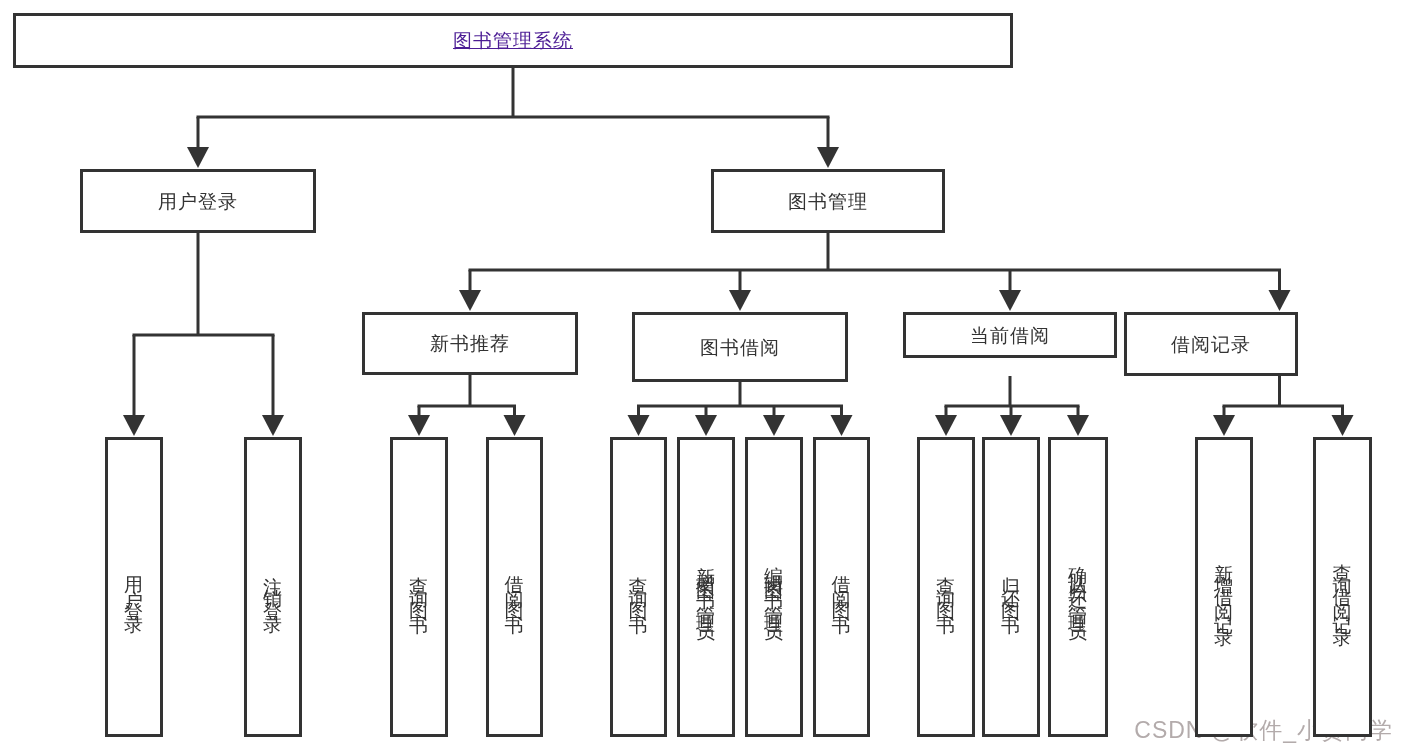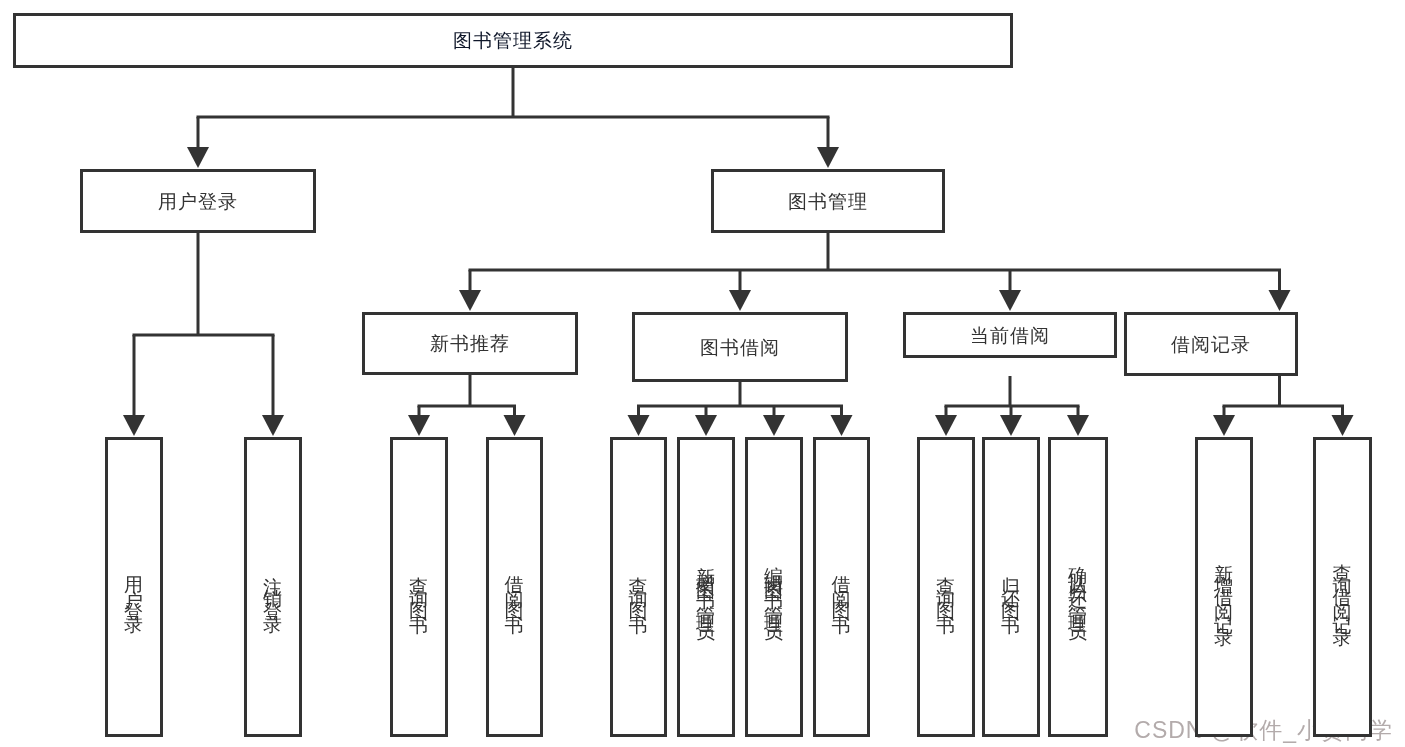--- a/index.html
+++ b/index.html
@@ -122,21 +122,21 @@
         <line x1="1279.5" y1="375" x2="1279.5" y2="406" stroke="#333333" stroke-width="3"></line>
         <line x1="1224" y1="406" x2="1342.5" y2="406" stroke="#333333" stroke-width="3" stroke-linecap="square"></line>
         <line x1="1224" y1="406" x2="1224" y2="419" stroke="#333333" stroke-width="3"></line>
         <polygon points="1213,415 1235,415 1224,436" fill="#333333"></polygon>
         <line x1="1342.5" y1="406" x2="1342.5" y2="419" stroke="#333333" stroke-width="3"></line>
         <polygon points="1331.5,415 1353.5,415 1342.5,436" fill="#333333"></polygon>
       </g>
     </svg>
   <div id="watermark" style="color: rgb(179, 171, 171);">CSDN @软件_小贺同学</div>
 <div class="node h" style="left: 13px; top: 13px; width: 1000px; height: 55px; border-color: rgb(51, 51, 51); background: rgb(255, 255, 255);">
-      <span class="label" style="color: #0f172a;">图书管理系统</span>
+      <span class="label" style="color: #4c1d95; text-decoration: underline;">图书管理系统</span>
     </div>
     <div class="node h" style="left: 80px; top: 169px; width: 236px; height: 64px; border-color: rgb(51, 51, 51); background: rgb(255, 255, 255);">
       <span class="label" style="color: rgb(51, 51, 51);">用户登录</span>
     </div>
     <div class="node h" style="left: 711px; top: 169px; width: 234px; height: 64px; border-color: rgb(51, 51, 51); background: rgb(255, 255, 255); text-align: right;">
       <span class="label" style="color: rgb(51, 51, 51);">图书管理</span>
     </div>
     <div class="node h" style="left: 362px; top: 312px; width: 216px; height: 63px; border-color: rgb(51, 51, 51); background: rgb(255, 255, 255);">
       <span class="label" style="color: rgb(51, 51, 51);">新书推荐</span>
     </div>

